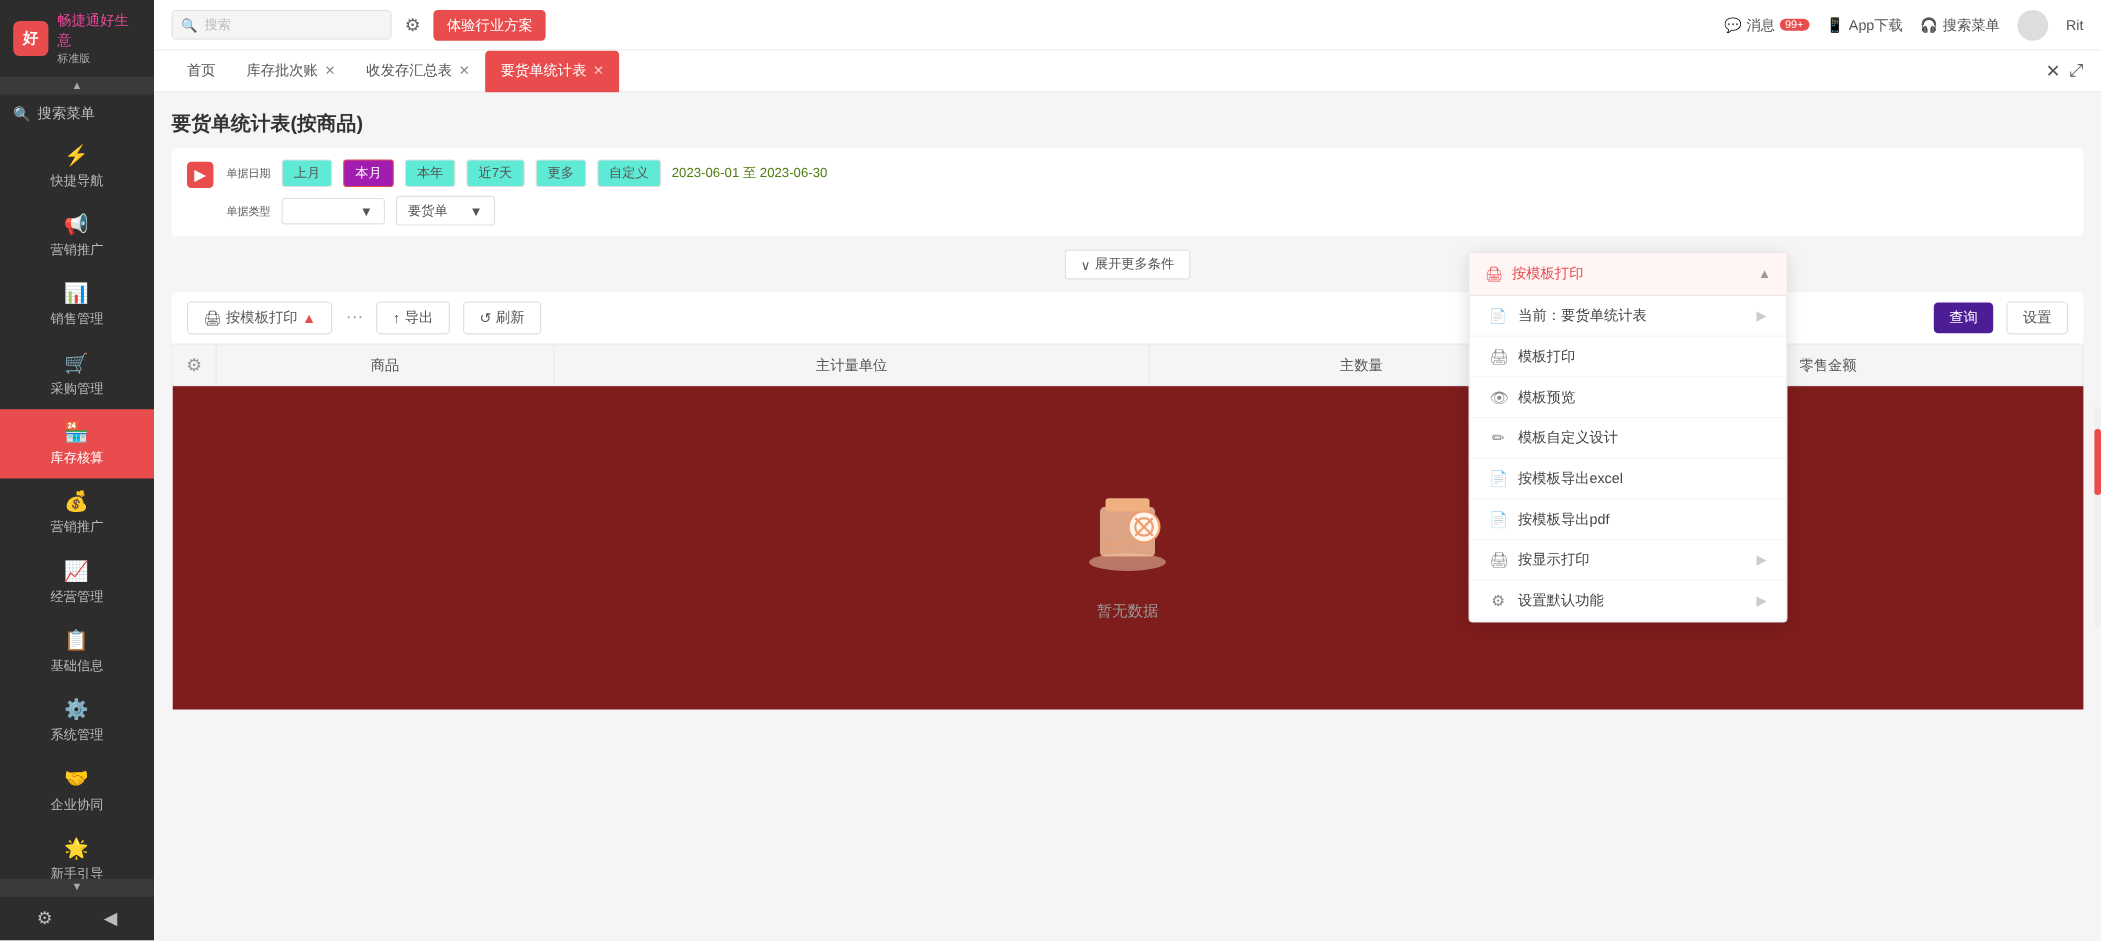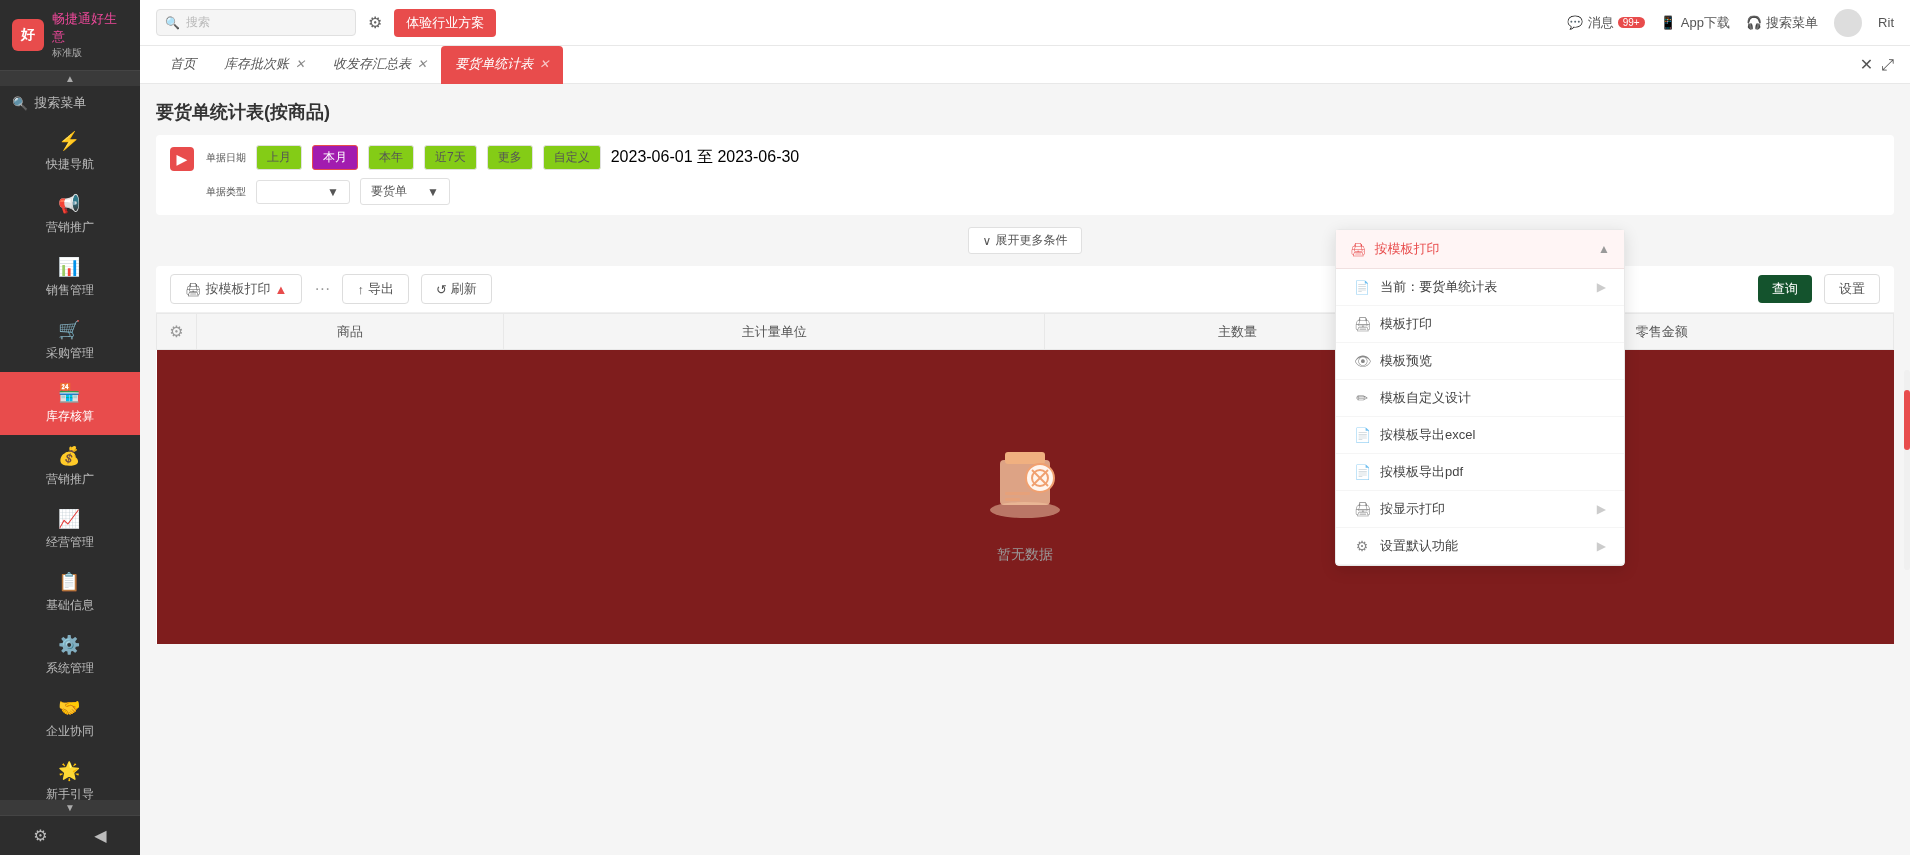--- a/index.html
+++ b/index.html
@@ -156,21 +156,20 @@
       padding: 0 14px;
       height: 38px;
       display: flex;
       align-items: center;
       gap: 6px;
       cursor: pointer;
       font-size: 13px;
       color: #555;
       border-bottom: 2px solid transparent;
       white-space: nowrap;
-      font-style: italic;
     }
     .tab.active { color: #fff; background: #e84c4c; border-radius: 4px 4px 0 0; }
     .tab-close { font-size: 12px; color: inherit; opacity: 0.7; }
     .tabbar-right { margin-left: auto; display: flex; align-items: center; gap: 8px; }
     .tabbar-action { color: #555; cursor: pointer; font-size: 16px; }
 
     
     .page-content {
       flex: 1;
       padding: 16px;
@@ -209,27 +208,27 @@
       font-size: 14px;
       flex-shrink: 0;
       margin-top: 2px;
     }
     .filter-row { display: flex; align-items: center; gap: 10px; flex-wrap: wrap; }
     .filter-label { color: #555; font-size: 10px; white-space: nowrap; }
     .date-btn {
       padding: 3px 10px;
       border: 1px solid #e0e0e0;
       border-radius: 3px;
-      background: #84cc16;
+      background: #5eead4;
       cursor: pointer;
       font-size: 12px;
       color: #555;
     }
     .date-btn.active { background: #a21caf; color: white; border-color: #e84c4c; }
-    .date-range { font-size: 16px; color: #000000; }
+    .date-range { font-size: 12px; color: #4d7c0f; }
     .filter-type-select {
       display: flex;
       align-items: center;
       border: 1px solid #e0e0e0;
       border-radius: 3px;
       padding: 4px 10px;
       background: #fff;
       cursor: pointer;
       font-size: 12px;
       color: #555;
@@ -277,21 +276,21 @@
       gap: 4px;
       padding: 5px 14px;
       border: none;
       border-radius: 4px;
       cursor: pointer;
       font-size: 13px;
     }
     .btn-print { background: none; color: #555; border: 1px solid #ddd; }
     .btn-export { background: none; color: #555; border: 1px solid #ddd; }
     .btn-refresh { background: none; color: #555; border: 1px solid #ddd; }
-    .btn-query { background: #14532d; color: white; }
+    .btn-query { background: #4c1d95; color: white; }
     .btn-settings { background: none; color: #555; border: 1px solid #ddd; }
     .toolbar-more { color: #999; cursor: pointer; font-size: 16px; }
     .toolbar-spacer { flex: 1; }
 
     
     .data-table {
       width: 100%;
       border-collapse: collapse;
       background: #fff;
     }

